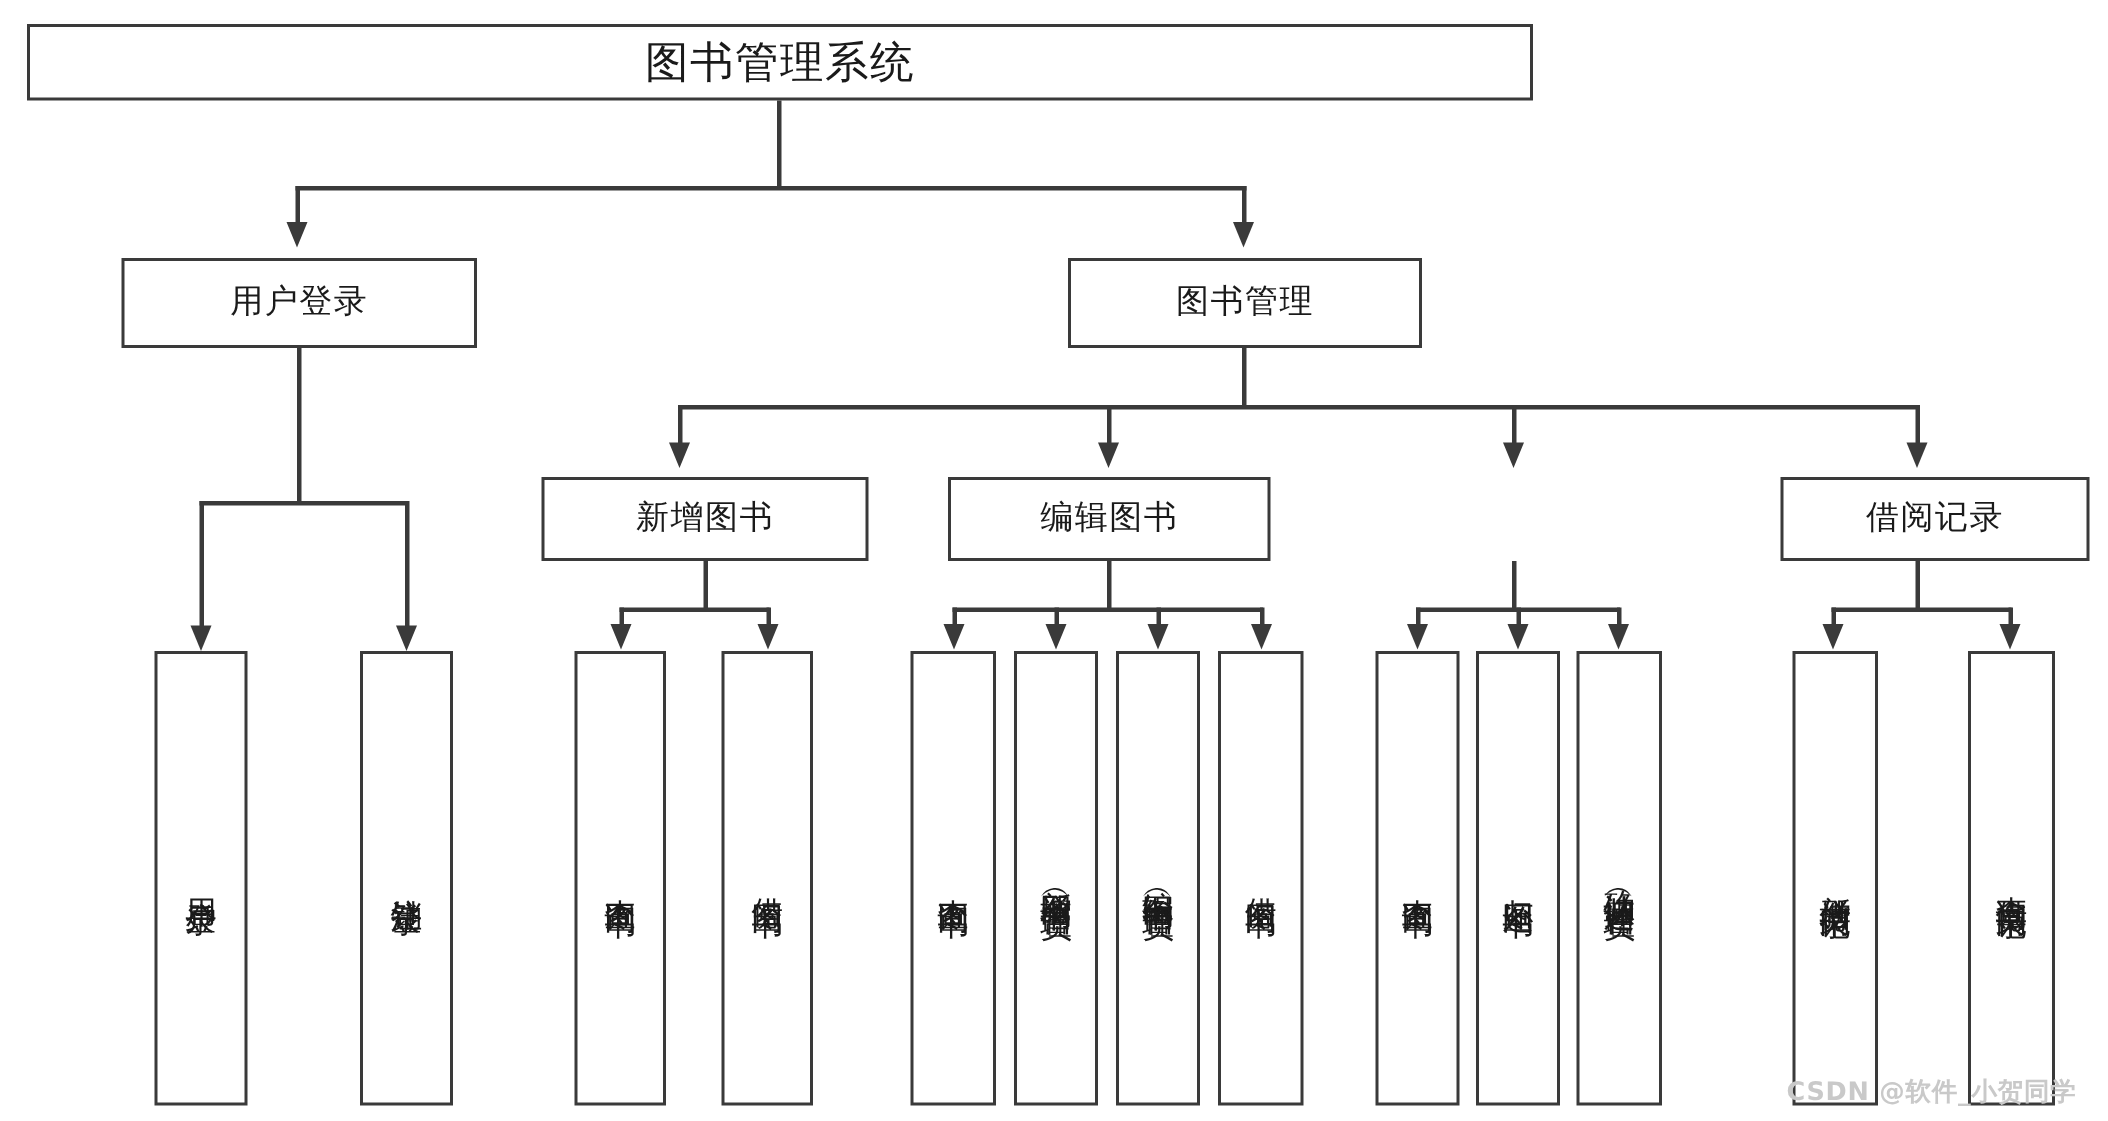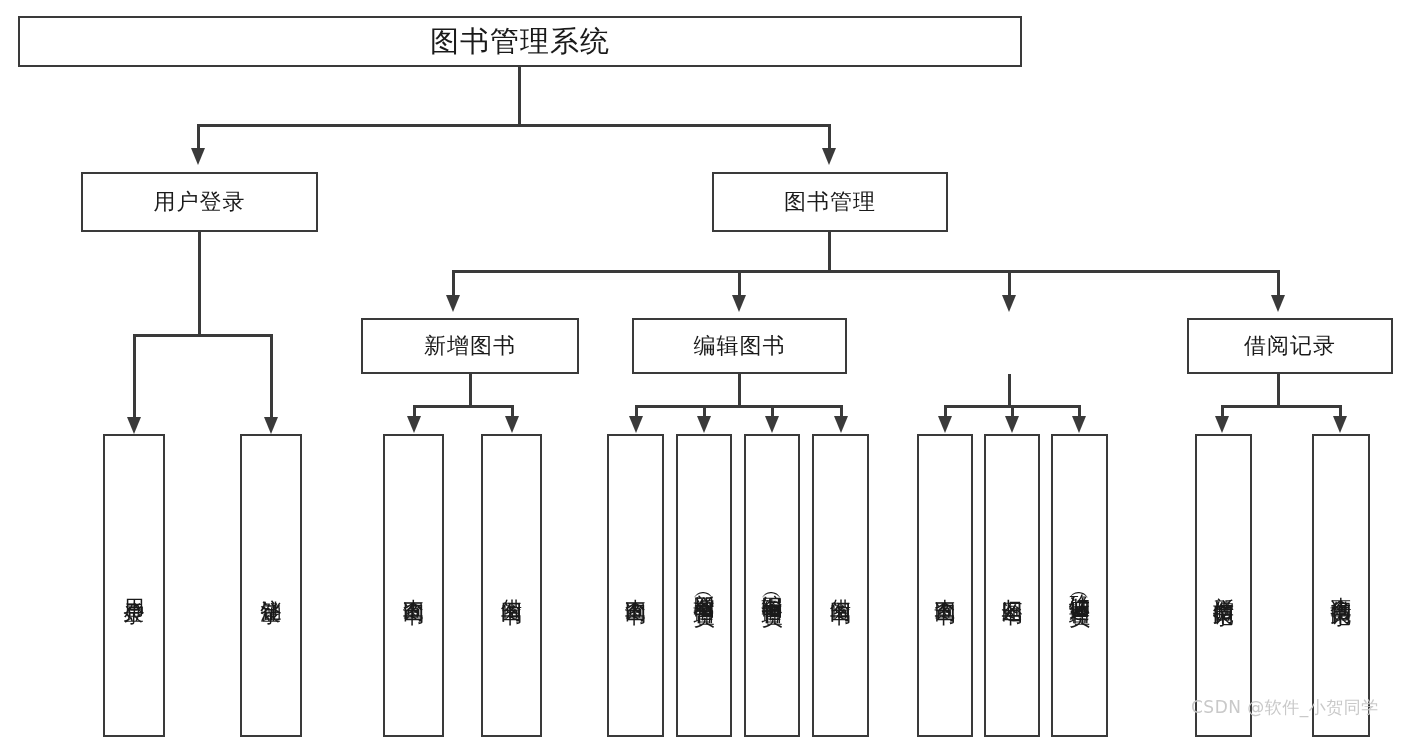--- a/index.html
+++ b/index.html
@@ -198,15 +198,15 @@
     <span class="vtext">确认归还（管理员）</span>
   </div>
 
   <div class="node leaf" style="left:1195px; top:434px; width:57px; height:303px;">
     <span class="vtext">新增借阅记录</span>
   </div>
   <div class="node leaf" style="left:1312px; top:434px; width:58px; height:303px;">
     <span class="vtext">查询借阅记录</span>
   </div>
 
-  <div class="watermark" style="left:1191px; top:696px;">CSDN @软件_小贺同学</div>
+  <div class="watermark" style="left:1191px; top:716px;font-weight:bold;">CSDN @软件_小贺同学</div>
 
 </div>
 
 </body></html>

